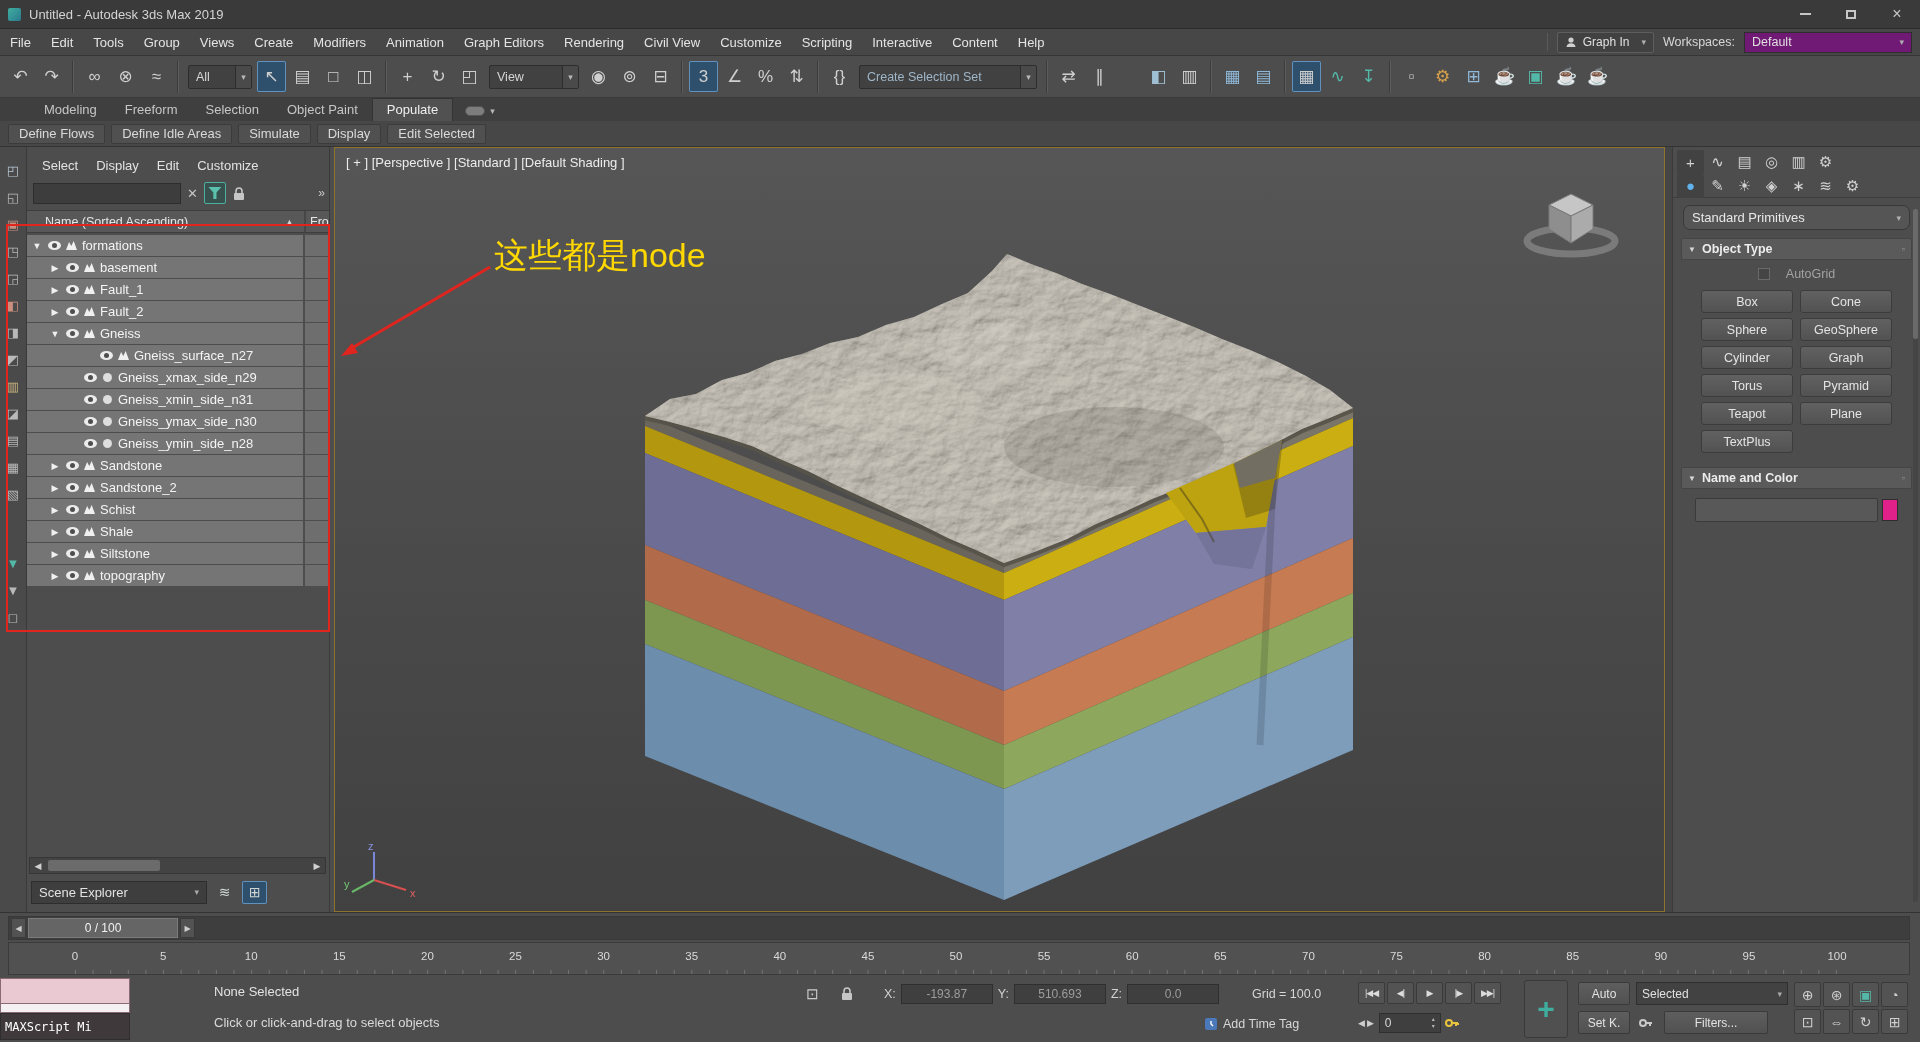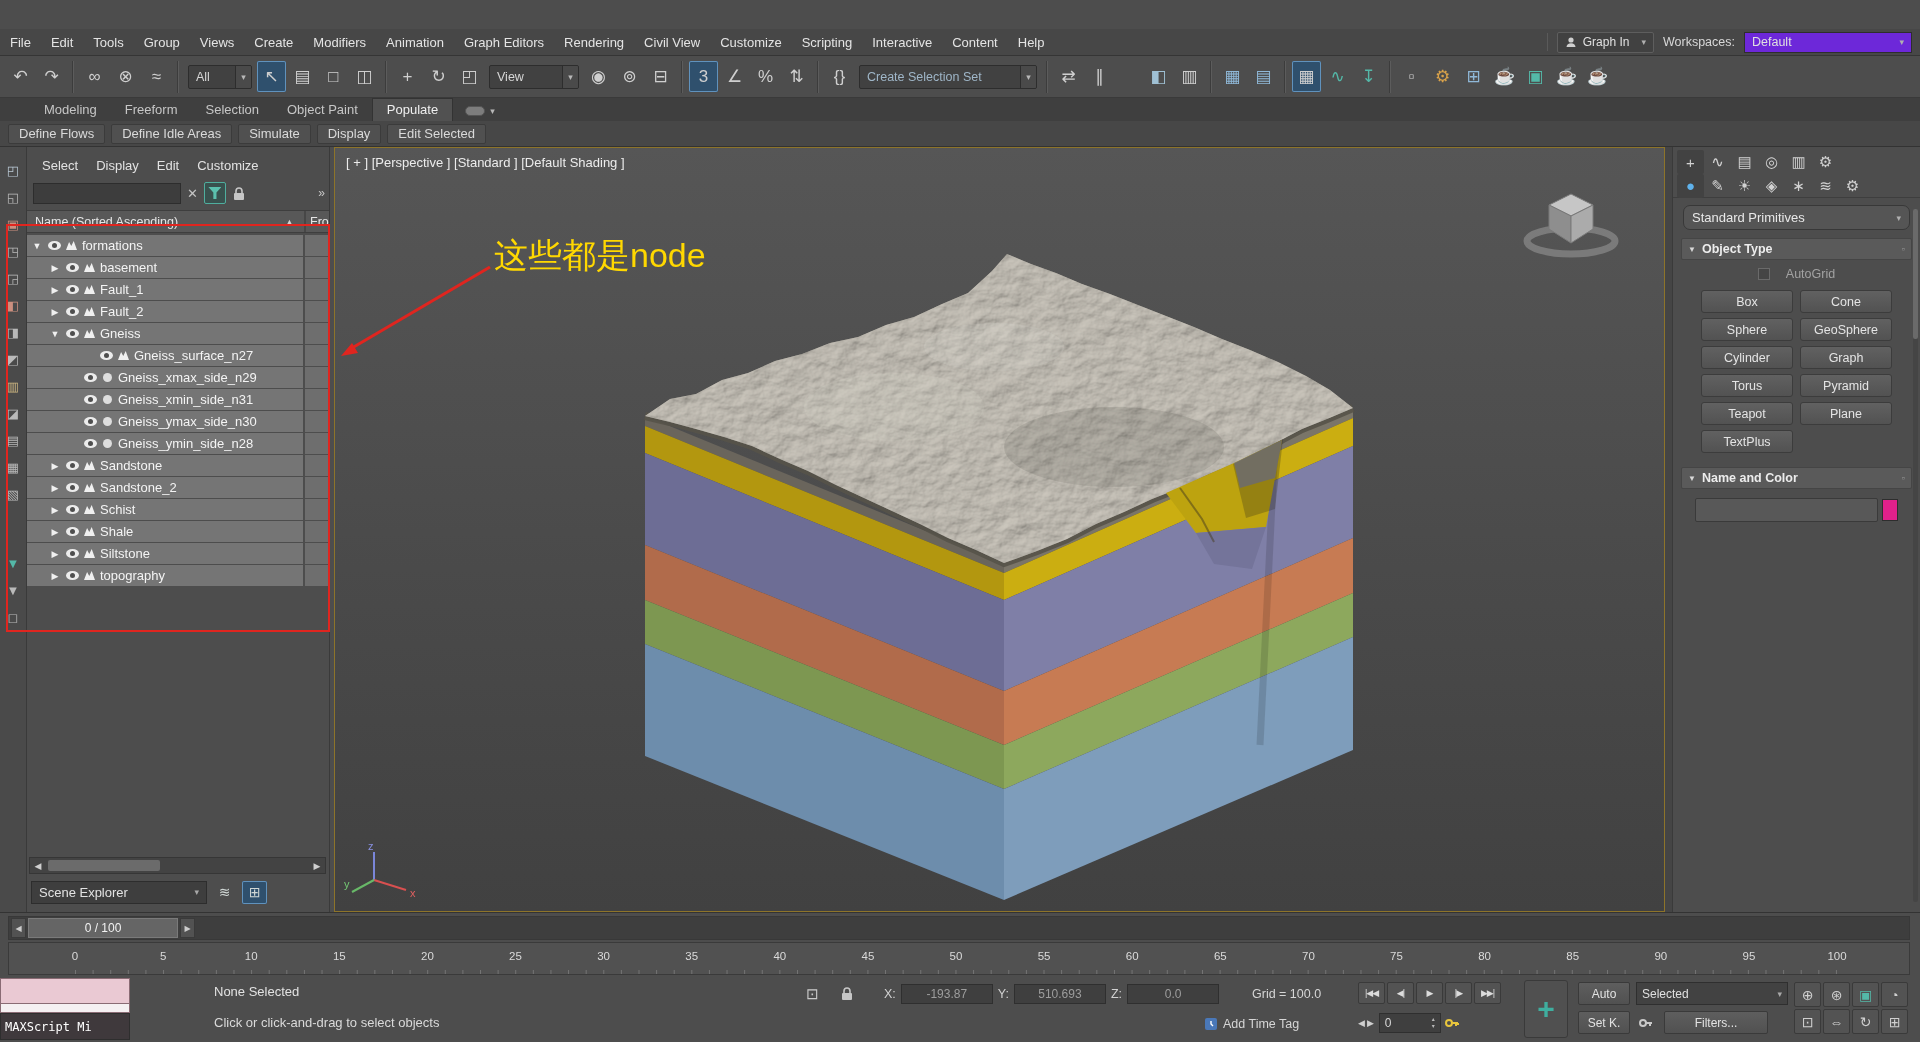--- a/index.html
+++ b/index.html
@@ -17,21 +17,21 @@
   .wb-box{width:10px;height:9px;border:2px solid #c6c6c6}
 
   
   .menubar{position:absolute;top:29px;left:0;right:0;height:27px;background:#474747;border-bottom:1px solid #353535;display:flex;align-items:center}
   .menu-item{padding:0 10px;font-size:13px;color:#e4e4e4;height:100%;display:flex;align-items:center;cursor:default}
   .menubar-right{margin-left:auto;display:flex;align-items:center;gap:9px;padding-right:8px}
   .mb-sep{width:1px;height:18px;background:#5a5a5a}
   .signin{display:flex;align-items:center;gap:6px;height:21px;border:1px solid #5e5e5e;background:#414141;border-radius:2px;padding:0 7px;font-size:12px;color:#e0e0e0}
   .signin .cd{font-size:9px;color:#b0b0b0;margin-left:6px}
   .ws-label{font-size:12.5px;color:#d8d8d8}
-  .ws-combo{width:168px;height:21px;background:#6d28d9;border:1px solid #2e2e2e;display:flex;align-items:center;padding:0 7px;font-size:12.5px;color:#e0e0e0}
+  .ws-combo{width:168px;height:21px;background:#701a75;border:1px solid #2e2e2e;display:flex;align-items:center;padding:0 7px;font-size:12.5px;color:#e0e0e0}
   .ws-combo .cd{margin-left:auto;color:#b0b0b0;font-size:9px}
 
   
   .toolbar{position:absolute;top:56px;left:0;right:0;height:42px;background:#4d4d4d;border-bottom:1px solid #3a3a3a;display:flex;align-items:center;padding-left:6px;gap:2px}
   .tb-icon{width:29px;height:31px;display:flex;align-items:center;justify-content:center;font-size:17px;color:#cfcfcf;border-radius:2px;flex:0 0 auto;cursor:default}
   .tb-icon.active{background:#2f506d;box-shadow:inset 0 0 0 1px #6092bd}
   .tb-glyph{line-height:1}
   .tb-sep{width:0;height:32px;border-left:1px solid #3c3c3c;border-right:1px solid #5c5c5c;margin:0 4px;flex:0 0 auto}
   .tb-gap{width:26px;flex:0 0 auto}
   .tb-combo{height:24px;background:#414141;border:1px solid #2d2d2d;border-radius:2px;display:flex;align-items:center;font-size:12.5px;color:#d6d6d6;flex:0 0 auto;margin:0 3px;overflow:hidden}
@@ -60,21 +60,21 @@
   .scene-explorer{position:absolute;left:27px;top:0;width:303px;height:100%;background:#4d4d4d;border-right:1px solid #3a3a3a}
   .sx-menu{position:absolute;top:5px;left:6px;right:4px;height:26px;display:flex;align-items:center}
   .sx-menu .mi{font-size:13px;color:#e2e2e2;padding:0 9px;cursor:default}
   .sx-search{position:absolute;top:31px;left:6px;right:4px;height:30px;display:flex;align-items:center;gap:6px}
   .sx-input{width:148px;height:21px;background:#3d3d3d;border:1px solid #2d2d2d}
   .sx-clear{color:#c4c4c4;font-size:13px}
   .funnel-btn{width:22px;height:22px;background:#39514e;border:1px solid #4fae9e;border-radius:2px;display:flex;align-items:center;justify-content:center}
   .funnel{width:13px;height:12px;background:#5bc0ae;clip-path:polygon(0 0,100% 0,62% 45%,62% 100%,38% 100%,38% 45%)}
   .sx-overflow{margin-left:auto;color:#c8c8c8;font-size:12px}
   .sx-header{position:absolute;top:63px;left:0;right:0;height:23px;background:#585858;border-top:1px solid #3e3e3e;border-bottom:1px solid #3e3e3e;display:flex;align-items:center;font-size:12.5px;color:#e6e6e6}
-  .sx-header .hname{padding-left:8px}
+  .sx-header .hname{padding-left:18px}
   .sx-header .sort{position:absolute;left:258px;font-size:9px;color:#d0d0d0}
   .sx-header .hdiv{position:absolute;left:277px;top:0;bottom:0;width:2px;background:#474747}
   .sx-header .hfroz{position:absolute;left:283px;width:19px;overflow:hidden;white-space:nowrap}
   .sx-rows{position:absolute;top:88px;left:0;right:0}
   .sx-row{display:flex;height:21px;margin-bottom:1px}
   .cell-name{flex:0 0 276px;background:#757575;display:flex;align-items:center;color:#f4f4f4;font-size:13px;gap:5px;overflow:hidden}
   .cell-froz{flex:1;margin-left:2px;background:#6e6e6e}
   .tw{width:12px;text-align:center;font-size:9px;color:#f0f0f0;flex:0 0 auto}
   .eye{position:relative;width:13px;height:9px;background:#ececec;border-radius:50%;flex:0 0 auto}
   .eye::after{content:"";position:absolute;left:4px;top:2px;width:5px;height:5px;border-radius:50%;background:#4e4e4e}
@@ -163,20 +163,35 @@
   .sb-combo{position:absolute;height:23px;background:#424242;border:1px solid #2f2f2f;display:flex;align-items:center;padding:0 5px;font-size:12px;color:#e0e0e0}
   .sb-combo .cd{margin-left:auto;font-size:9px;color:#a8a8a8}
   .nav-grid{position:absolute;left:1794px;top:5px;display:grid;grid-template-columns:repeat(4,27px);gap:2px}
   .nav-btn{width:27px;height:25px;background:#535353;border:1px solid #3a3a3a;border-radius:2px;display:flex;align-items:center;justify-content:center;font-size:14px;color:#cfcfcf}
 </style>
 </head>
 <body>
 
 <div class="app">
 
+  <div class="titlebar">
+    <span class="app-icon"></span>
+    <span class="title-text">Untitled - Autodesk 3ds Max 2019</span>
+    <div class="win-btns">
+      <div class="win-btn">
+          <span class="wb-bar"></span>
+        </div>
+      <div class="win-btn">
+          <span class="wb-box"></span>
+        </div>
+      <div class="win-btn">
+          <span>×</span>
+        </div>
+    </div>
+  </div>
 
   <div class="menubar">
     <div style="display:flex;height:100%">
         <div class="menu-item">File</div>
         <div class="menu-item">Edit</div>
         <div class="menu-item">Tools</div>
         <div class="menu-item">Group</div>
         <div class="menu-item">Views</div>
         <div class="menu-item">Create</div>
         <div class="menu-item">Modifiers</div>

